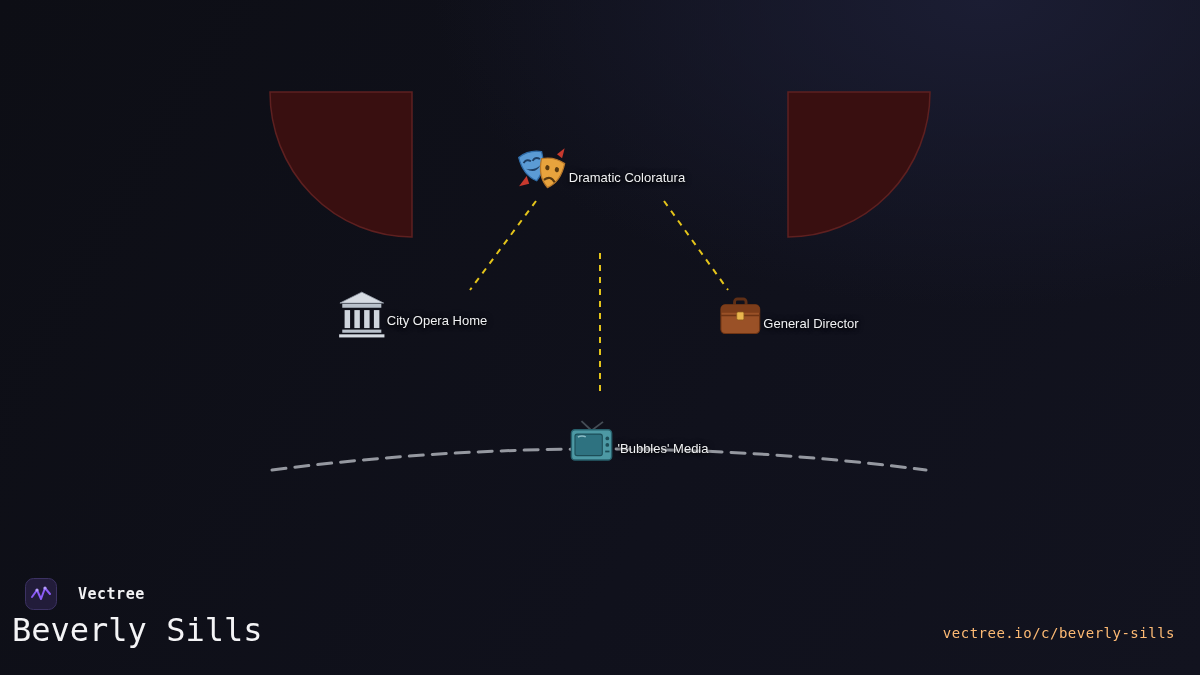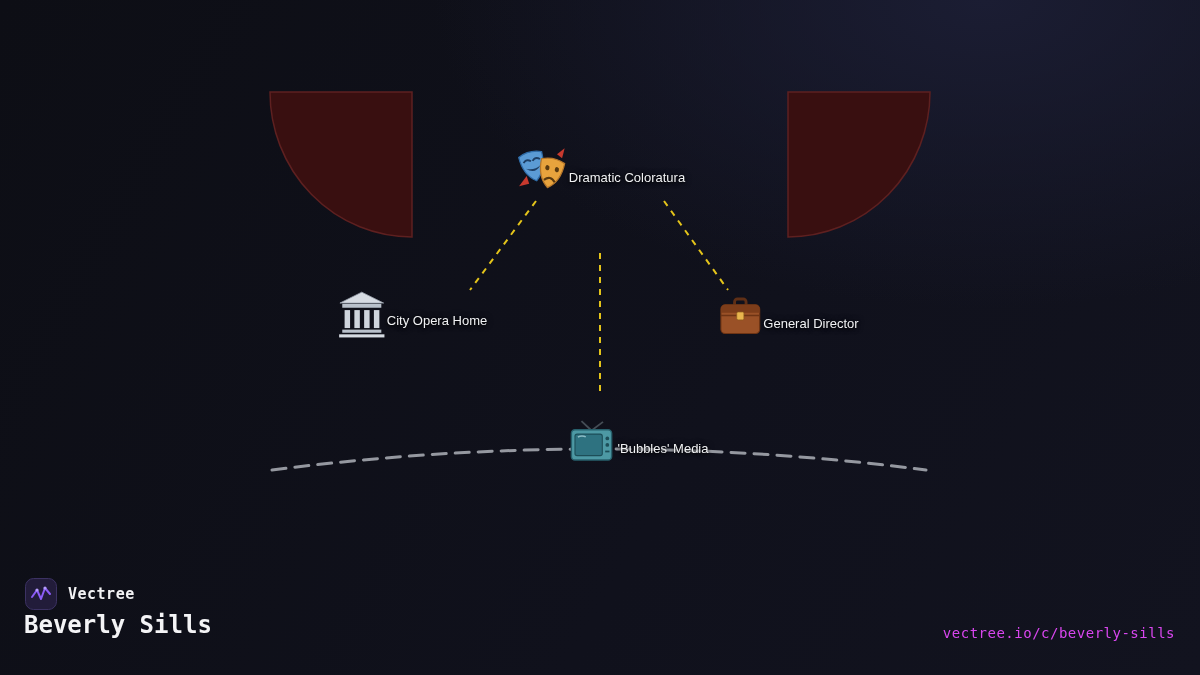--- a/index.html
+++ b/index.html
@@ -28,36 +28,36 @@
   .node .icon { display: block; line-height: 0; }
   .node-label {
     margin-top: 13px;
     font-size: 13px; color: #f1f2f4; white-space: nowrap;
     text-shadow: 0 1px 3px rgba(0,0,0,0.9), 0 0 6px rgba(0,0,0,0.6);
   }
 
   
   .brand-row {
     position: absolute; left: 25px; top: 578px; z-index: 3;
-    display: flex; align-items: center; gap: 11px;
+    display: flex; align-items: center; gap: 21px;
   }
   .brand-name {
     font-family: "DejaVu Sans Mono", monospace;
     font-weight: 700; font-size: 15px; color: #f2f2f4; letter-spacing: 0.5px;
   }
   .page-title {
-    position: absolute; left: 24px; top: 611px; z-index: 3;
+    position: absolute; left: 12px; top: 611px; z-index: 3;
     font-family: "DejaVu Sans Mono", monospace;
-    font-weight: 700; font-size: 24px; color: #f4f4f6; letter-spacing: 0px;
+    font-weight: 400; font-size: 32px; color: #f4f4f6; letter-spacing: 0px;
     white-space: nowrap;
   }
   .page-url {
     position: absolute; right: 25px; top: 625px; z-index: 3;
     font-family: "DejaVu Sans Mono", monospace;
-    font-size: 14px; color: #d946ef; letter-spacing: 0.5px;
+    font-size: 14px; color: #fdba74; letter-spacing: 0.5px;
   }
 </style>
 </head>
 <body>
 
 <div class="canvas">
 
   <svg class="overlay" viewBox="0 0 1200 675" width="1200" height="675">
     <path class="curtain" d="M270 92 H412 V237 A142 145 0 0 1 270 92 Z" fill="#390f10"></path>
     <path class="curtain" d="M930 92 H788 V237 A142 145 0 0 0 930 92 Z" fill="#390f10"></path>

